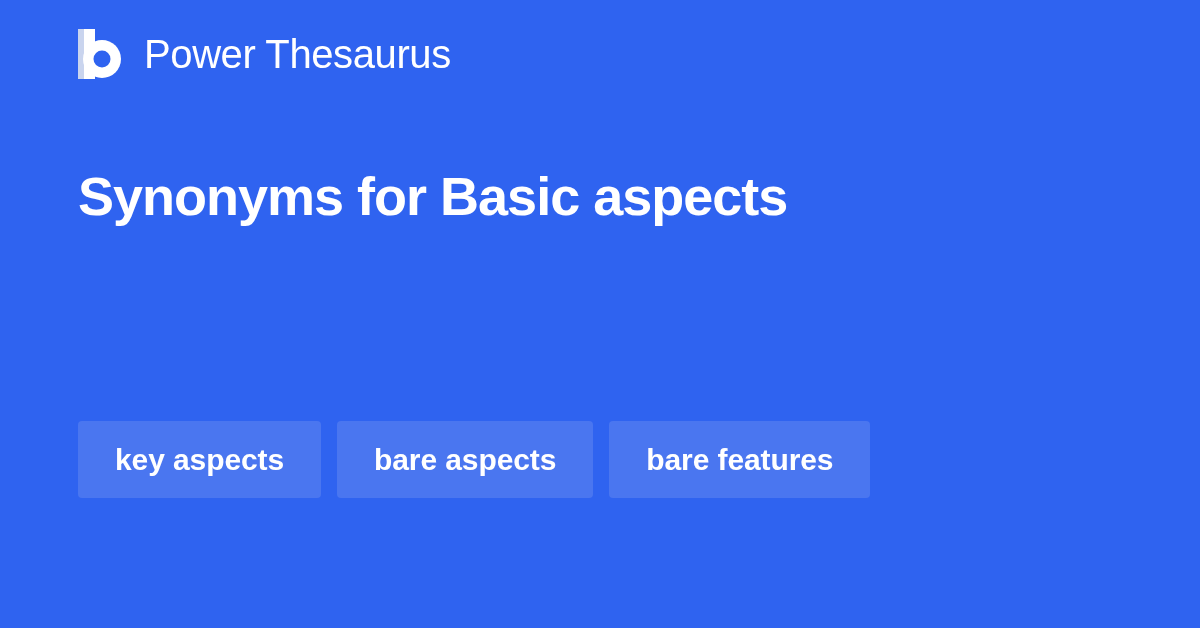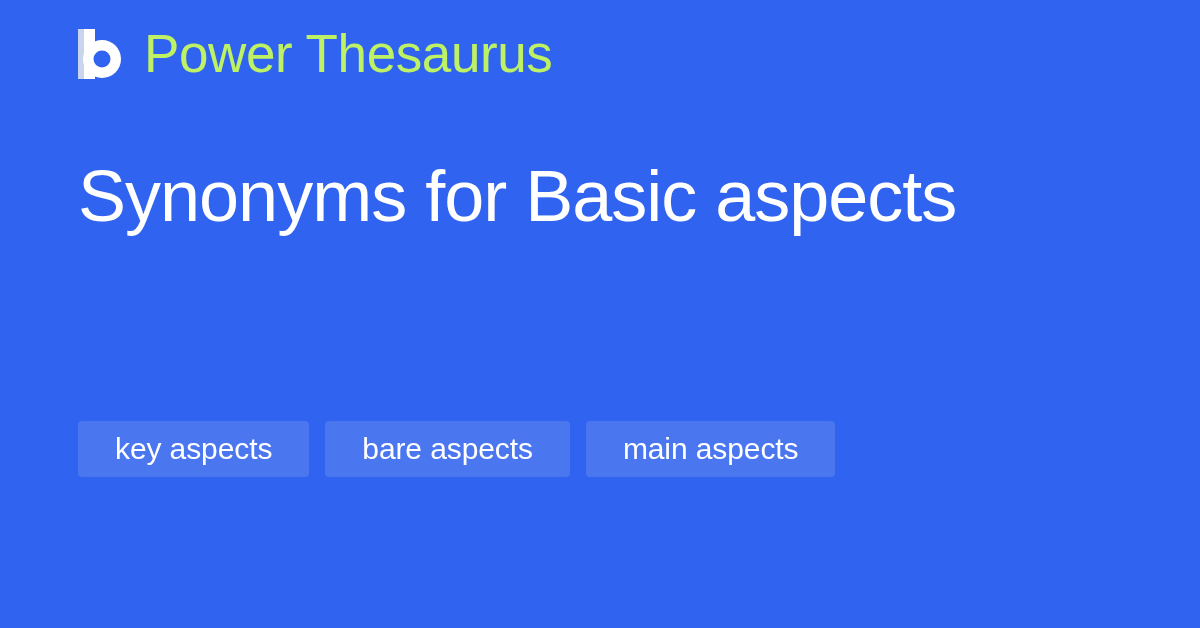--- a/index.html
+++ b/index.html
@@ -36,67 +36,67 @@
   }
 
   .brand-logo {
     width: 44px;
     height: 50px;
     display: block;
     flex: 0 0 auto;
   }
 
   .brand-name {
-    color: #bef264;
-    font-size: 53px;
+    color: #ffffff;
+    font-size: 40px;
     line-height: 48px;
     font-weight: 500;
     letter-spacing: -0.4px;
     white-space: nowrap;
     text-transform: capitalize;
   }
 
   
   .headline {
     position: absolute;
     left: 78px;
     top: 140px;
     width: 1040px;
     color: #FFFFFF;
-    font-size: 72px;
+    font-size: 54px;
     line-height: 112px;
-    font-weight: 400;
+    font-weight: 700;
     letter-spacing: -1px;
     word-break: break-word;
   }
 
   
   .chips {
     position: absolute;
     left: 78px;
     top: 421px;
     width: 1050px;
     display: flex;
     flex-wrap: wrap;
     gap: 19px 16px;
     align-content: flex-start;
   }
 
   .chip {
-    height: 56px;
+    height: 77px;
     padding: 16px 37px;
     display: flex;
     align-items: center;
     justify-content: center;
     background: #4A76F0;
     border-radius: 4px;
     color: #FFFFFF;
     font-size: 30px;
     line-height: 36px;
-    font-weight: 400;
+    font-weight: 700;
     letter-spacing: -0.1px;
     white-space: nowrap;
   }
 </style>
 </head>
 <body>
 
 <div class="card">
 
   <div class="brand">
@@ -115,16 +115,16 @@
       </svg>
     </span>
     <span class="brand-name">Power Thesaurus</span>
   </div>
 
   <h1 class="headline">Synonyms for Basic aspects</h1>
 
   <div class="chips">
     <span class="chip">key aspects</span>
     <span class="chip">bare aspects</span>
-    <span class="chip">main aspects</span>
+    <span class="chip">bare features</span>
   </div>
 
 </div>
 
 </body></html>

